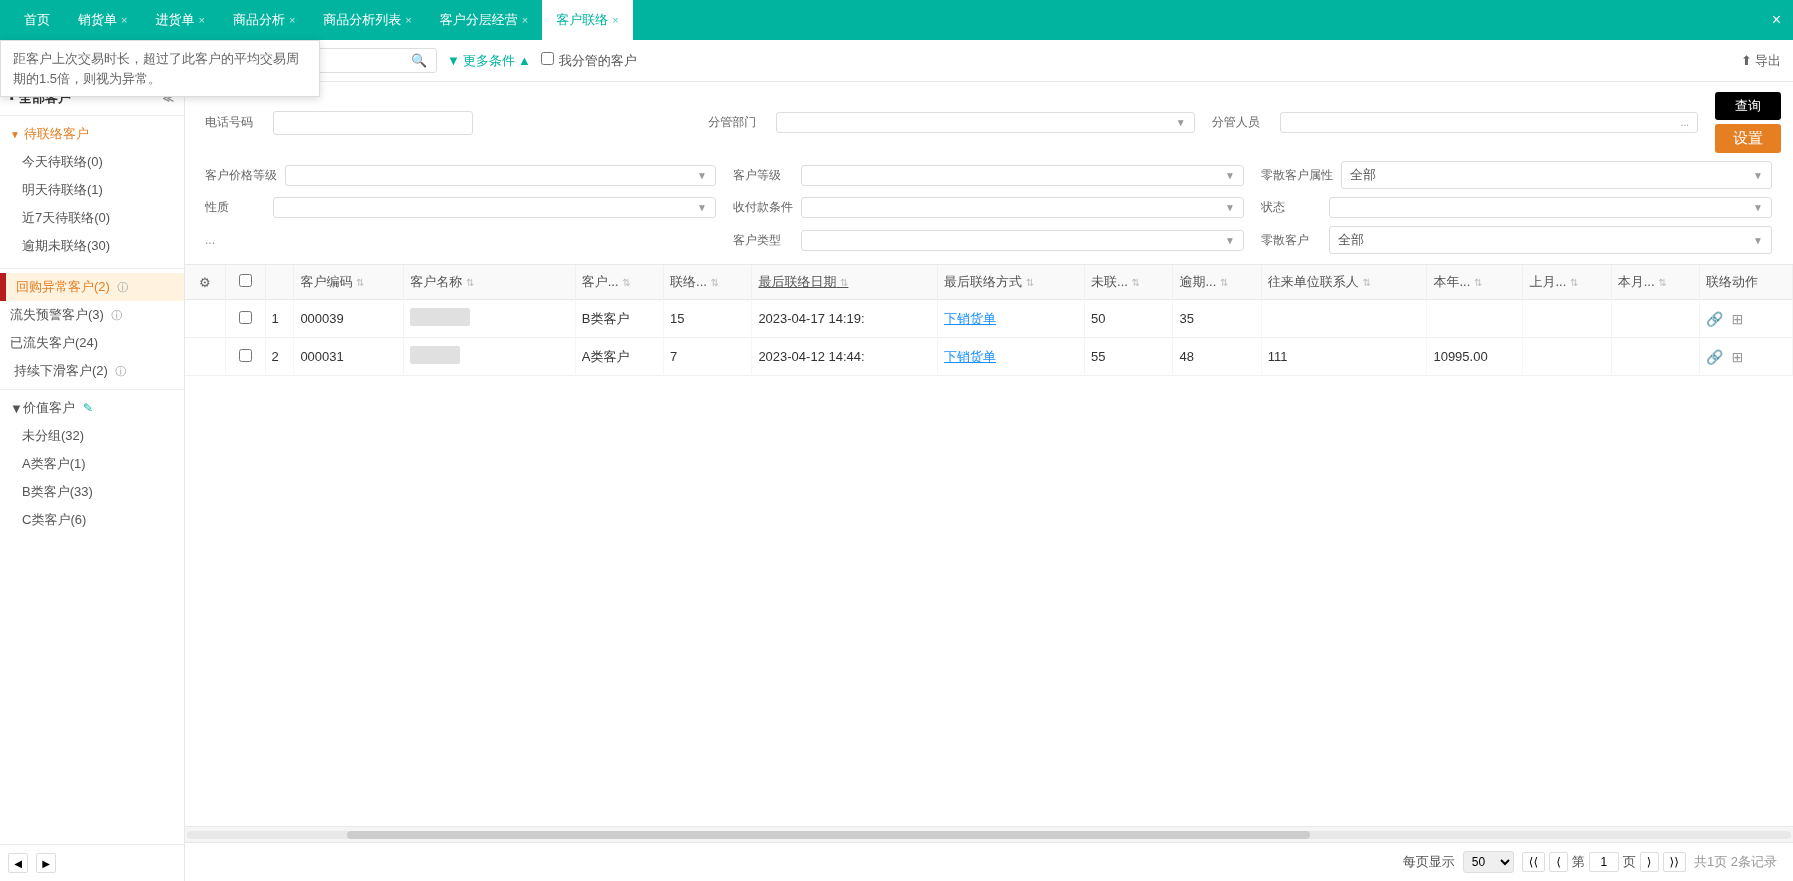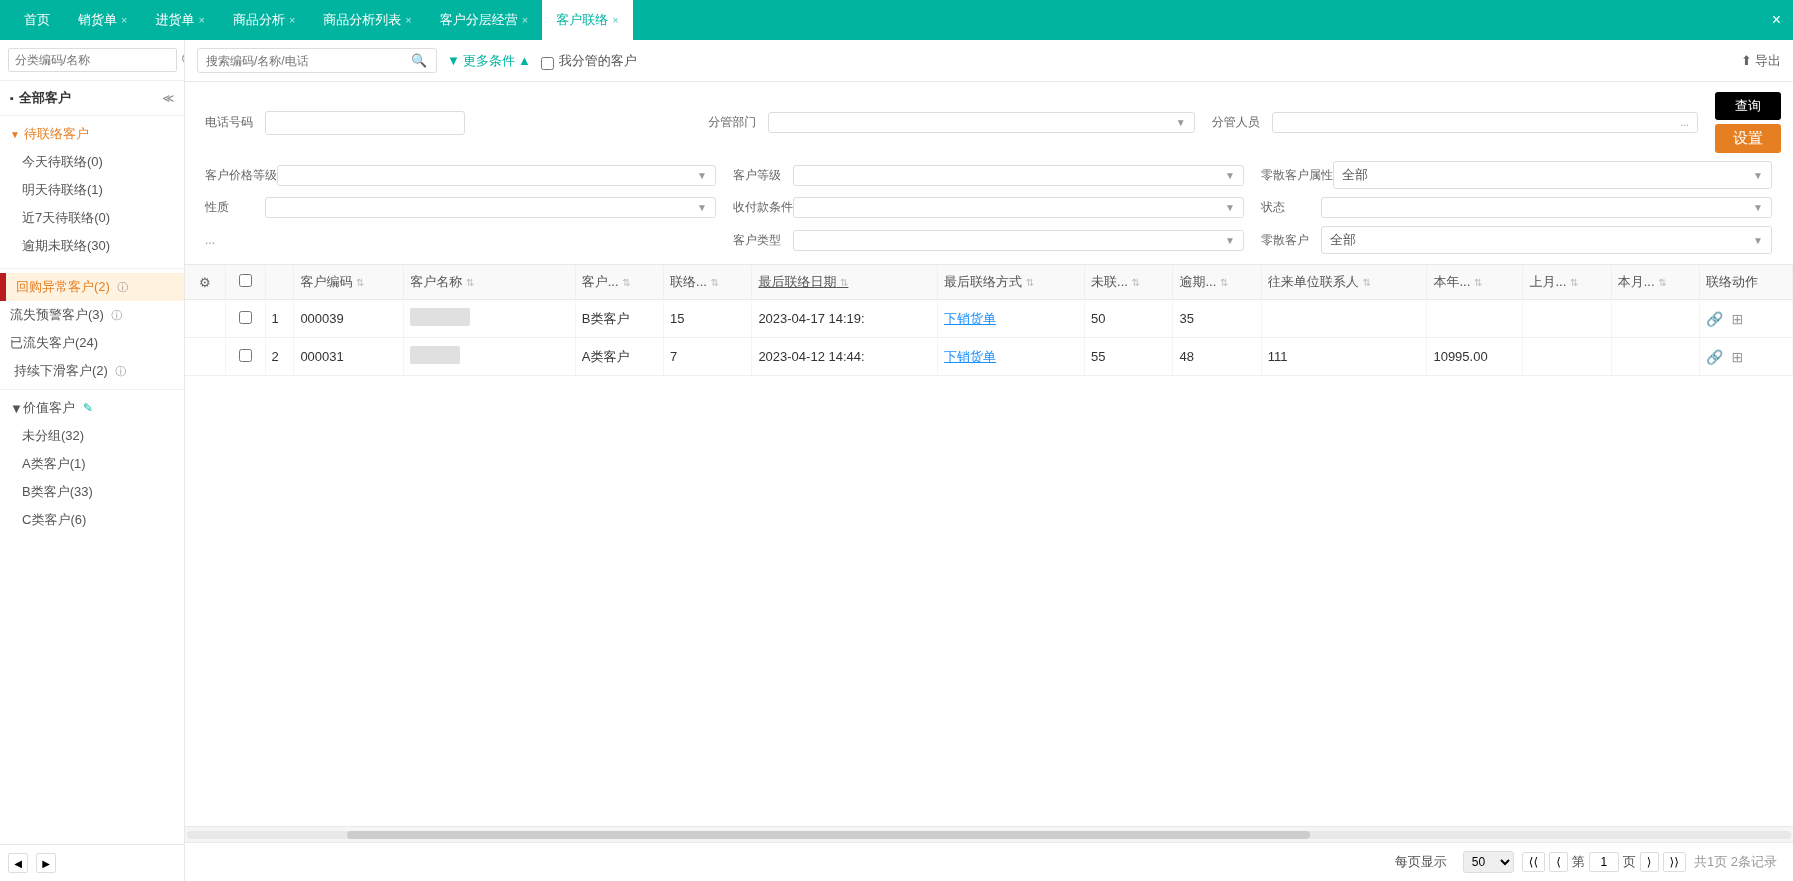--- a/index.html
+++ b/index.html
@@ -181,21 +181,21 @@
     .filter-btn {
       display: flex;
       align-items: center;
       color: #00b4a0;
       cursor: pointer;
       font-size: 12px;
       gap: 3px;
     }
     .my-customer-check {
       display: flex;
-      align-items: flex-end;
+      align-items: flex-start;
       gap: 5px;
       font-size: 12px;
       color: #555;
       cursor: pointer;
     }
     .export-btn {
       margin-left: auto;
       display: flex;
       align-items: center;
       gap: 3px;
@@ -214,21 +214,21 @@
       display: flex;
       align-items: center;
       margin-bottom: 8px;
       gap: 0;
     }
     .filter-row:last-child { margin-bottom: 0; }
     .filter-cell {
       display: flex;
       align-items: center;
       flex: 1;
-      gap: 0;
+      gap: 8px;
       padding: 0 8px;
       border-right: 1px solid transparent;
     }
     .filter-label {
       color: #666;
       font-size: 12px;
       white-space: nowrap;
       min-width: 60px;
     }
     .filter-select {
@@ -367,21 +367,21 @@
       display: flex;
       align-items: center;
       justify-content: flex-end;
       gap: 8px;
       font-size: 12px;
       color: #555;
     }
     .page-size-select {
       display: flex;
       align-items: center;
-      gap: 16px;
+      gap: 8px;
     }
     .page-size-select select {
       border: 1px solid #ddd;
       padding: 2px 4px;
       border-radius: 3px;
       font-size: 12px;
       outline: none;
     }
     .page-nav {
       display: flex;
@@ -502,20 +502,23 @@
       <div class="sidebar-item">
         <span>近7天待联络(0)</span>
       </div>
       <div class="sidebar-item">
         <span>逾期未联络(30)</span>
       </div>
     </div>
 
     <div class="sidebar-divider"></div>
 
+    <div class="tooltip-box" style="position:absolute; left:0; top:auto; z-index:200; width:330px; margin-left:0;">
+      <span>距客户上次交易时长，超过了此客户的平均交易周期的1.5倍，则视为异常。</span>
+    </div>
 
     <div class="sidebar-item active" style="padding-left:10px; color:#e67e22; background:#fff3e0; border-left:6px solid #b91c1c;">
       <span>回购异常客户(2)</span>
       <span style="color:#999; margin-left:4px; font-size:11px;">ⓘ</span>
     </div>
     <div class="sidebar-item" style="padding-left:10px;">
       <span>流失预警客户(3)</span>
       <span style="color:#999; margin-left:4px; font-size:11px;">ⓘ</span>
     </div>
     <div class="sidebar-item" style="padding-left:10px;">

